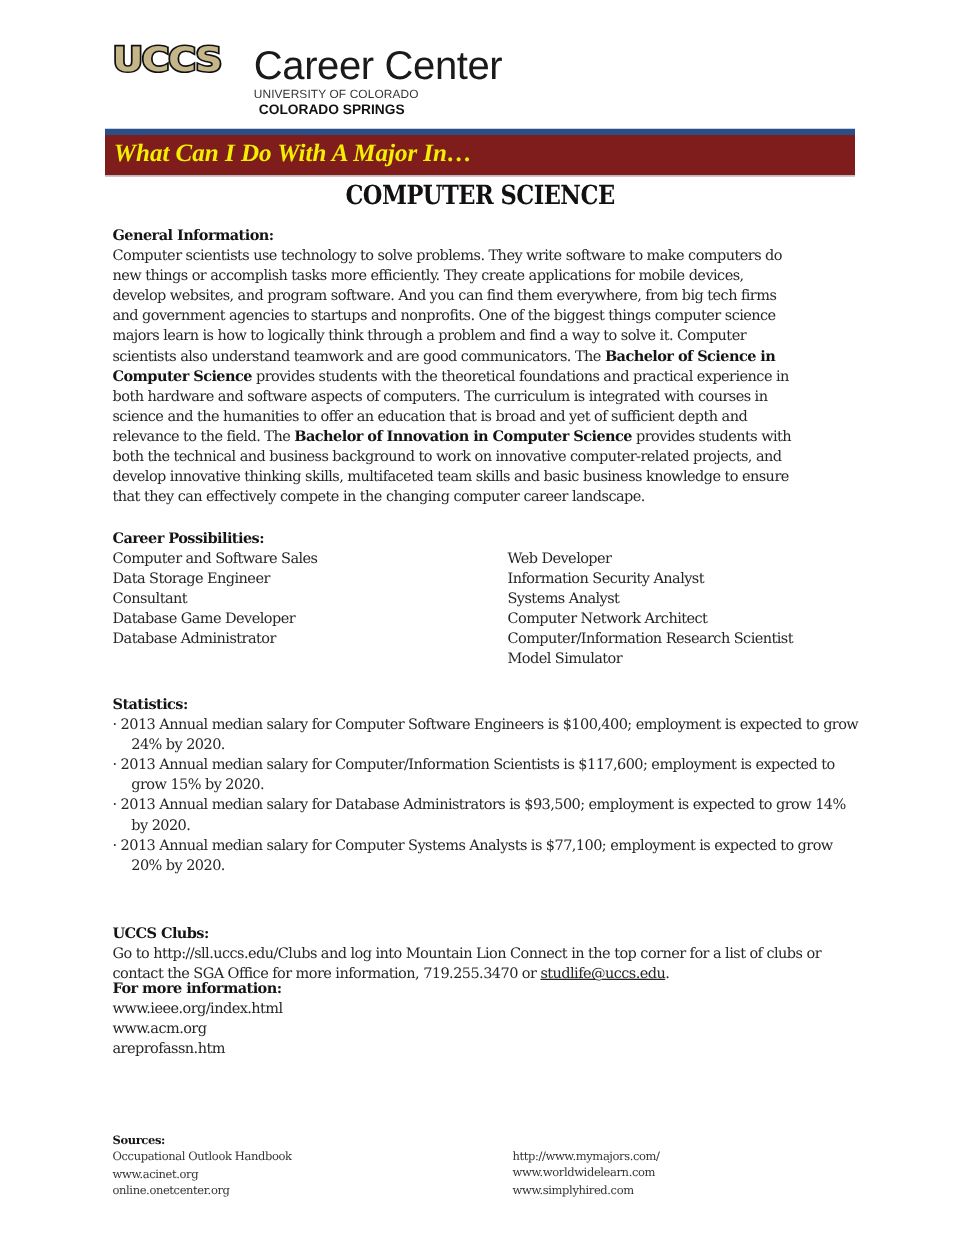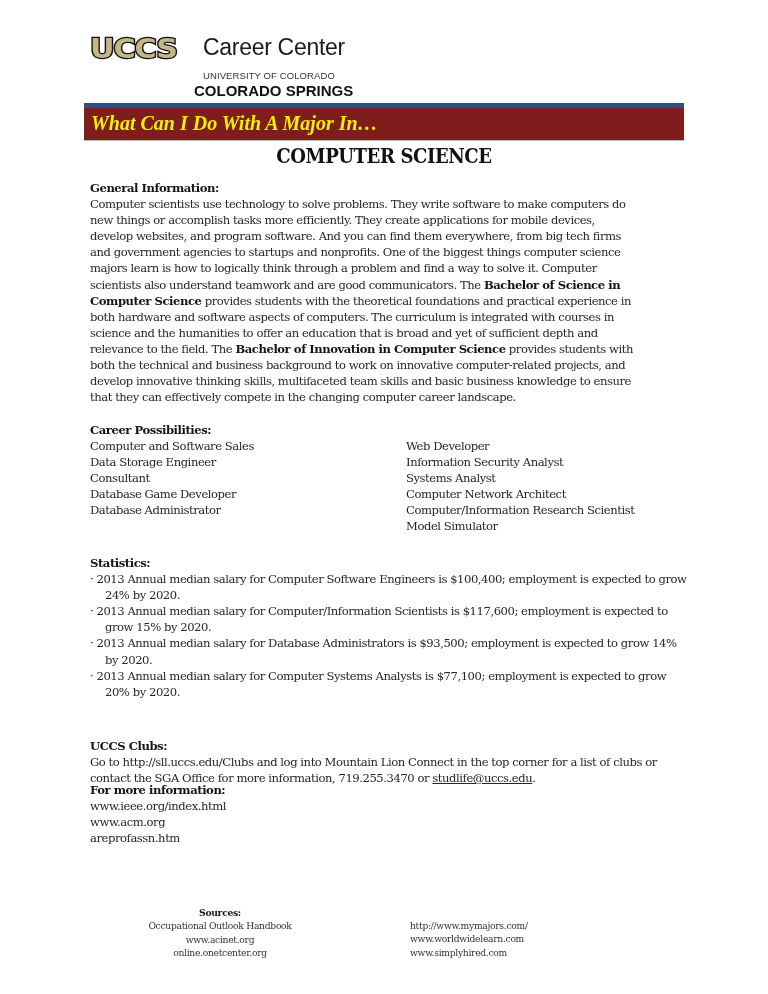--- a/index.html
+++ b/index.html
@@ -17,31 +17,31 @@
       font-family: "DejaVu Sans", sans-serif; font-weight: bold;
       font-size: 27px; letter-spacing: -1px; line-height: 26px;
       color: #c5b68a;
       -webkit-text-stroke: 2.5px #111;
       paint-order: stroke fill;
       text-shadow: 0 0 0 #111;
       transform: scaleX(1.12); transform-origin: left top;
     }
     .career-center {
       position: absolute; left: 113px; top: -2px;
-      font-family: "Liberation Sans", sans-serif; font-size: 23px;
+      font-family: "Liberation Sans", sans-serif; font-size: 32px;
       color: #1a1a1a; letter-spacing: -0.3px;
     }
     .univ-line1 {
       position: absolute; left: 113px; top: 34px;
       font-family: "Liberation Sans", sans-serif; font-size: 9.5px;
       color: #333; letter-spacing: 0.1px;
     }
     .univ-line2 {
-      position: absolute; left: 104px; top: 46px;
-      font-family: "Liberation Sans", sans-serif; font-size: 15px; font-weight: bold;
+      position: absolute; left: 117px; top: 46px;
+      font-family: "Liberation Sans", sans-serif; font-size: 11px; font-weight: bold;
       color: #111;
     }
 
     
     .banner-blue {
       position: absolute; left: 84px; top: 103px; width: 600px; height: 5px;
       background: #2b4e86;
     }
     .banner {
       position: absolute; left: 84px; top: 108px; width: 600px; height: 32px;
@@ -147,21 +147,21 @@
     <div><span>Go to http://sll.uccs.edu/Clubs and log into Mountain Lion Connect in the top corner for a list of clubs or contact the SGA Office for more information, 719.255.3470 or </span><span class="link-u">studlife@uccs.edu</span><span>.</span></div>
   </div>
 
   <div class="txt" style="top:782px; width:360px;">
     <div class="hdr">For more information:</div>
     <div>www.ieee.org/index.html</div>
     <div>www.acm.org</div>
     <div>areprofassn.htm</div>
   </div>
 
-  <div class="sources" style="left:90px; top:906px; width:260px;text-align:center;">
+  <div class="sources" style="left:90px; top:906px; width:260px;">
     <div class="hdr">Sources:</div>
     <div>Occupational Outlook Handbook</div>
     <div>www.acinet.org</div>
     <div>online.onetcenter.org</div>
   </div>
   <div class="sources" style="left:410px; top:919px; width:260px;">
     <div>http://www.mymajors.com/</div>
     <div>www.worldwidelearn.com</div>
     <div>www.simplyhired.com</div>
   </div>

